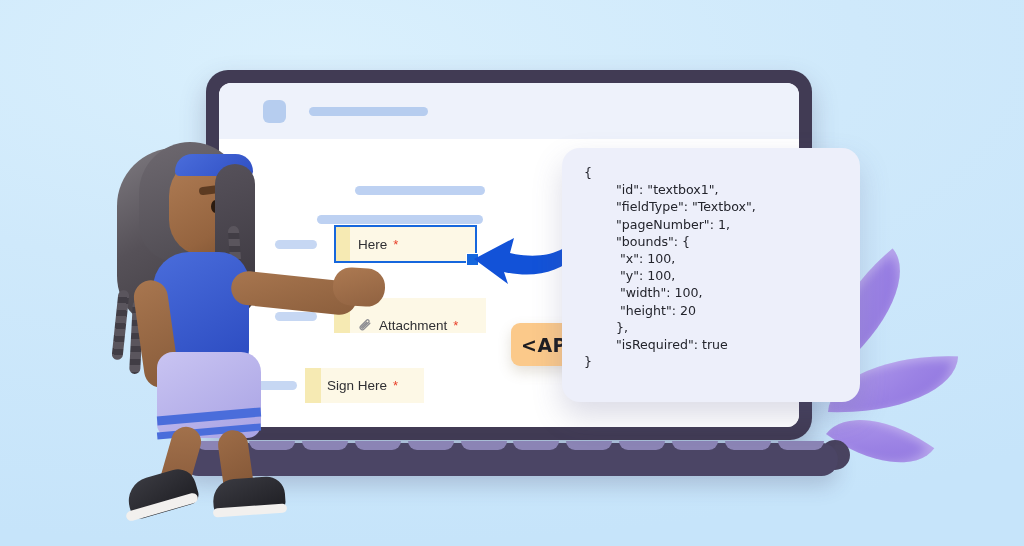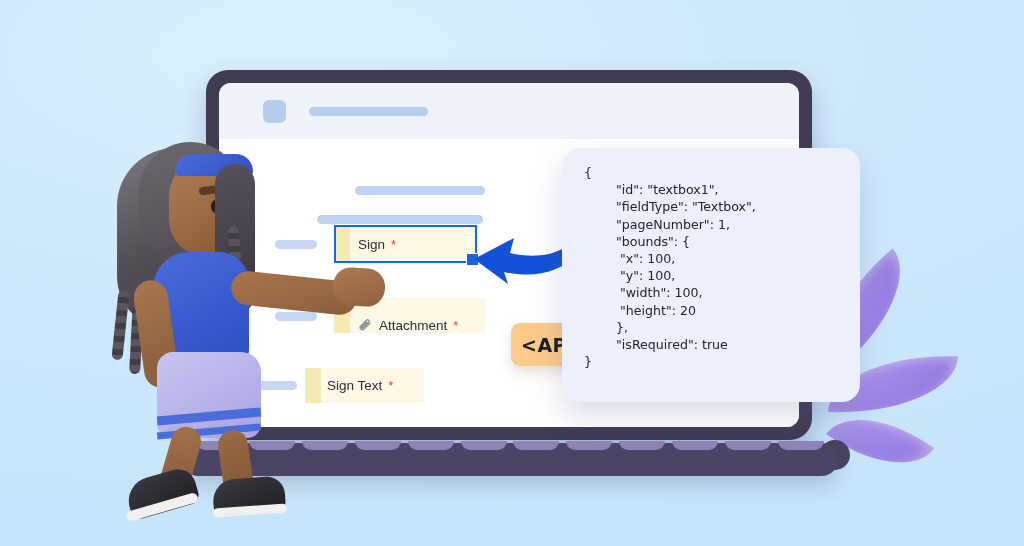--- a/index.html
+++ b/index.html
@@ -282,21 +282,21 @@
       <span></span>
   </div>
 
   <div class="label-bar" id="label-text"></div>
   <div class="label-bar" id="label-attachment"></div>
   <div class="label-bar" id="label-sign"></div>
 
   <div class="field" id="field-text">
     <div class="stripe"></div>
     <div class="ftext">
-      <span>Sign</span>
+      <span>Here</span>
         <span class="req">*</span>
     </div>
   </div>
   <div id="handle"></div>
 
   <div class="field" id="field-attachment">
     <div class="stripe"></div>
     <div class="ftext">
       <span class="clip-icon">
         <svg viewBox="0 0 24 24" width="15" height="16" fill="none" stroke="#8d8d93" stroke-width="2" stroke-linecap="round" stroke-linejoin="round">
@@ -304,21 +304,21 @@
         </svg>
       </span>
       <span>Attachment</span>
         <span class="req">*</span>
     </div>
   </div>
 
   <div class="field" id="field-sign">
     <div class="stripe"></div>
     <div class="ftext">
-      <span>Sign Text</span>
+      <span>Sign Here</span>
         <span class="req">*</span>
     </div>
   </div>
 
   <div id="arrow">
     <svg width="120" height="60" viewBox="0 0 120 60">
       <path d="M118 8 C104 42, 70 52, 34 44 L38 56 L4 31 L44 10 L40 25 C66 31, 96 28, 110 4 Z" fill="#1252d8"></path>
     </svg>
   </div>
 

